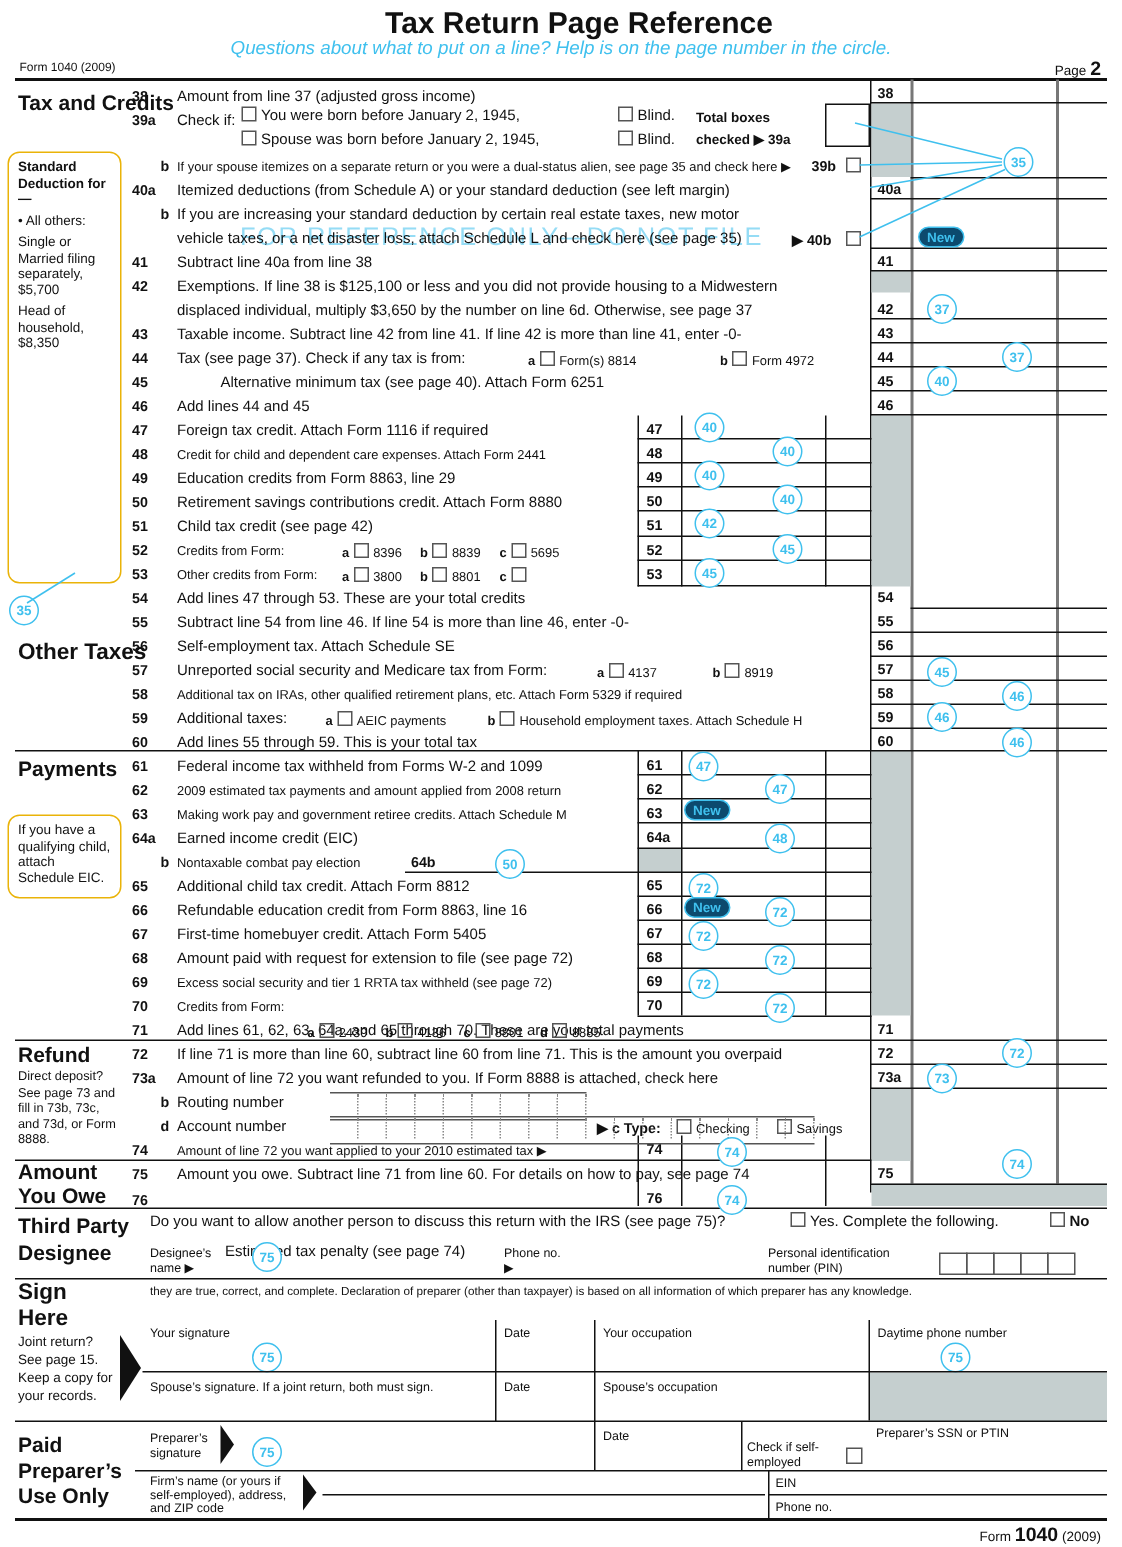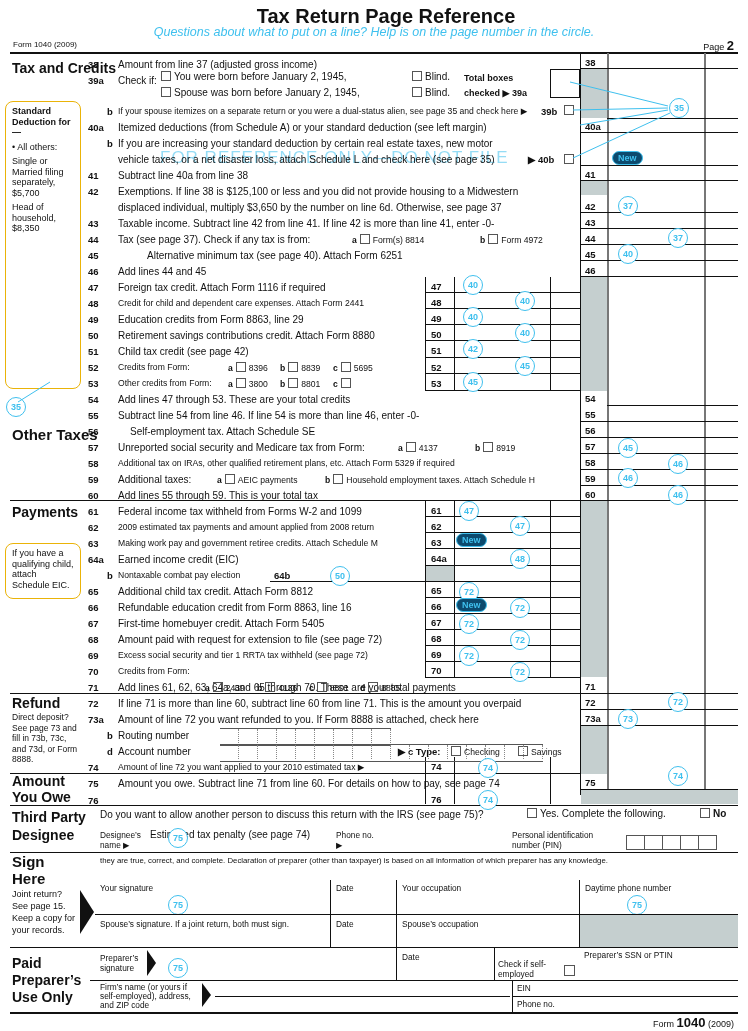--- a/index.html
+++ b/index.html
@@ -163,21 +163,21 @@
     <div class="lt" style="left: 118px; top: 346px;">Child tax credit (see page 42)</div>
     <div class="ln" style="left: 88px; top: 362px;">52</div>
     <div class="lt sm" style="left: 118px; top: 362px;">Credits from Form:</div>
     <div class="ln" style="left: 88px; top: 378px;">53</div>
     <div class="lt sm" style="left: 118px; top: 378px;">Other credits from Form:</div>
     <div class="ln" style="left: 88px; top: 394px;">54</div>
     <div class="lt" style="left: 118px; top: 394px;">Add lines 47 through 53. These are your total credits</div>
     <div class="ln" style="left: 88px; top: 410px;">55</div>
     <div class="lt" style="left: 118px; top: 410px;">Subtract line 54 from line 46. If line 54 is more than line 46, enter -0-</div>
     <div class="ln" style="left: 88px; top: 426px;">56</div>
-    <div class="lt" style="left: 130px; top: 426px; text-align: center;">Self-employment tax. Attach Schedule SE</div>
+    <div class="lt" style="left: 118px; top: 426px; text-align: center;">Self-employment tax. Attach Schedule SE</div>
     <div class="ln" style="left: 88px; top: 442px;">57</div>
     <div class="lt" style="left: 118px; top: 442px;">Unreported social security and Medicare tax from Form:</div>
     <div class="ln" style="left: 88px; top: 458px;">58</div>
     <div class="lt sm" style="left: 118px; top: 458px;">Additional tax on IRAs, other qualified retirement plans, etc. Attach Form 5329 if required</div>
     <div class="ln" style="left: 88px; top: 474px;">59</div>
     <div class="lt" style="left: 118px; top: 474px;">Additional taxes:</div>
     <div class="ln" style="left: 88px; top: 490px;">60</div>
     <div class="lt" style="left: 118px; top: 490px;">Add lines 55 through 59. This is your total tax</div>
     <div class="ln" style="left: 88px; top: 506px;">61</div>
     <div class="lt" style="left: 118px; top: 506px;">Federal income tax withheld from Forms W-2 and 1099</div>

